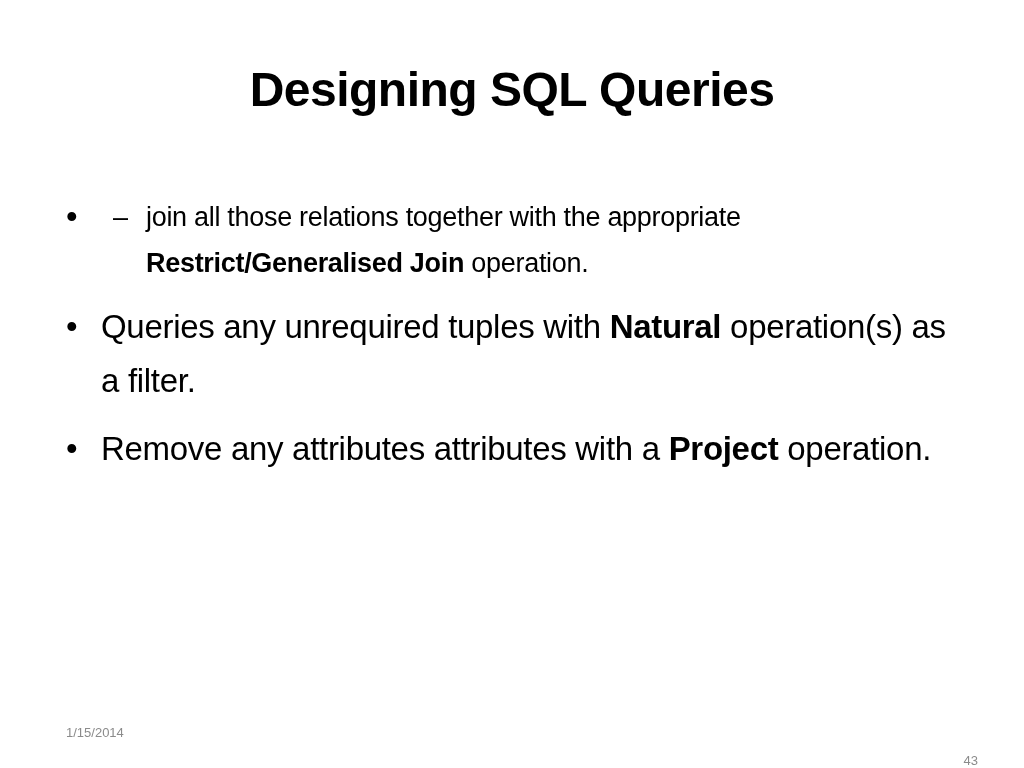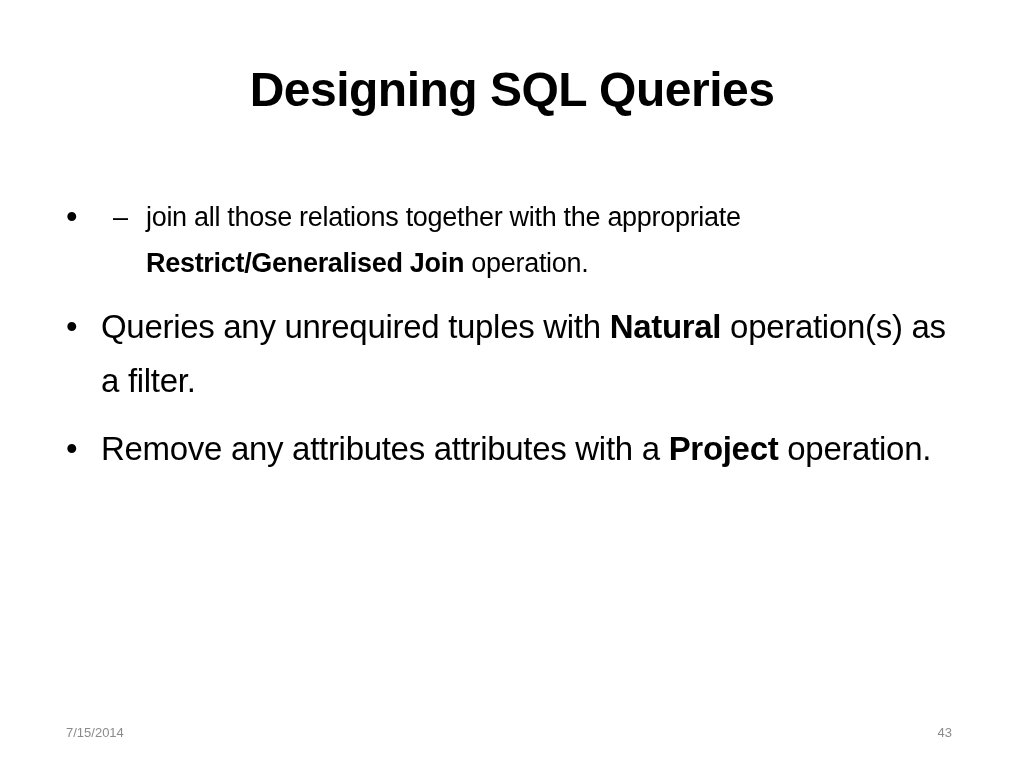--- a/index.html
+++ b/index.html
@@ -9,21 +9,21 @@
   .title { position: absolute; left: 0; width: 1024px; top: 62px; text-align: center;
            font-weight: bold; font-size: 48px; letter-spacing: -0.5px; }
   .body { position: absolute; left: 66px; top: 190px; width: 900px; }
   .l1 { position: relative; padding-left: 35px; font-size: 33px; line-height: 54px; margin-bottom: 14px; letter-spacing: -0.3px; }
   .l1 .bullet { position: absolute; left: 0; top: 0; }
   .l2 { position: relative; padding-left: 80px; font-size: 27px; line-height: 46px; margin-top: -10px; margin-bottom: 14px; letter-spacing: -0.3px; }
   .l2 .dash { position: absolute; left: 47px; top: 0; }
   b { font-weight: bold; }
   .footer { position: absolute; top: 725px; font-size: 13px; color: #8b8b8b; }
   .date { left: 66px; }
-  .num { right: 72px; }
+  .num { right: 46px; margin-top: 28px; }
 </style>
 </head>
 <body>
 
 <div class="slide">
   <div class="title">Designing SQL Queries</div>
 
   <div class="body">
     <div class="l1">
       <span class="bullet">•</span>
@@ -35,15 +35,15 @@
     <div class="l1">
       <span class="bullet">•</span>
       <span>Queries any unrequired tuples with </span><b>Natural</b><span> operation(s) as a filter.</span>
     </div>
     <div class="l1">
       <span class="bullet">•</span>
       <span>Remove any attributes attributes with a </span><b>Project</b><span> operation.</span>
     </div>
   </div>
 
-  <div class="footer date">7/15/2014</div>
+  <div class="footer date">1/15/2014</div>
   <div class="footer num">43</div>
 </div>
 
 </body></html>

